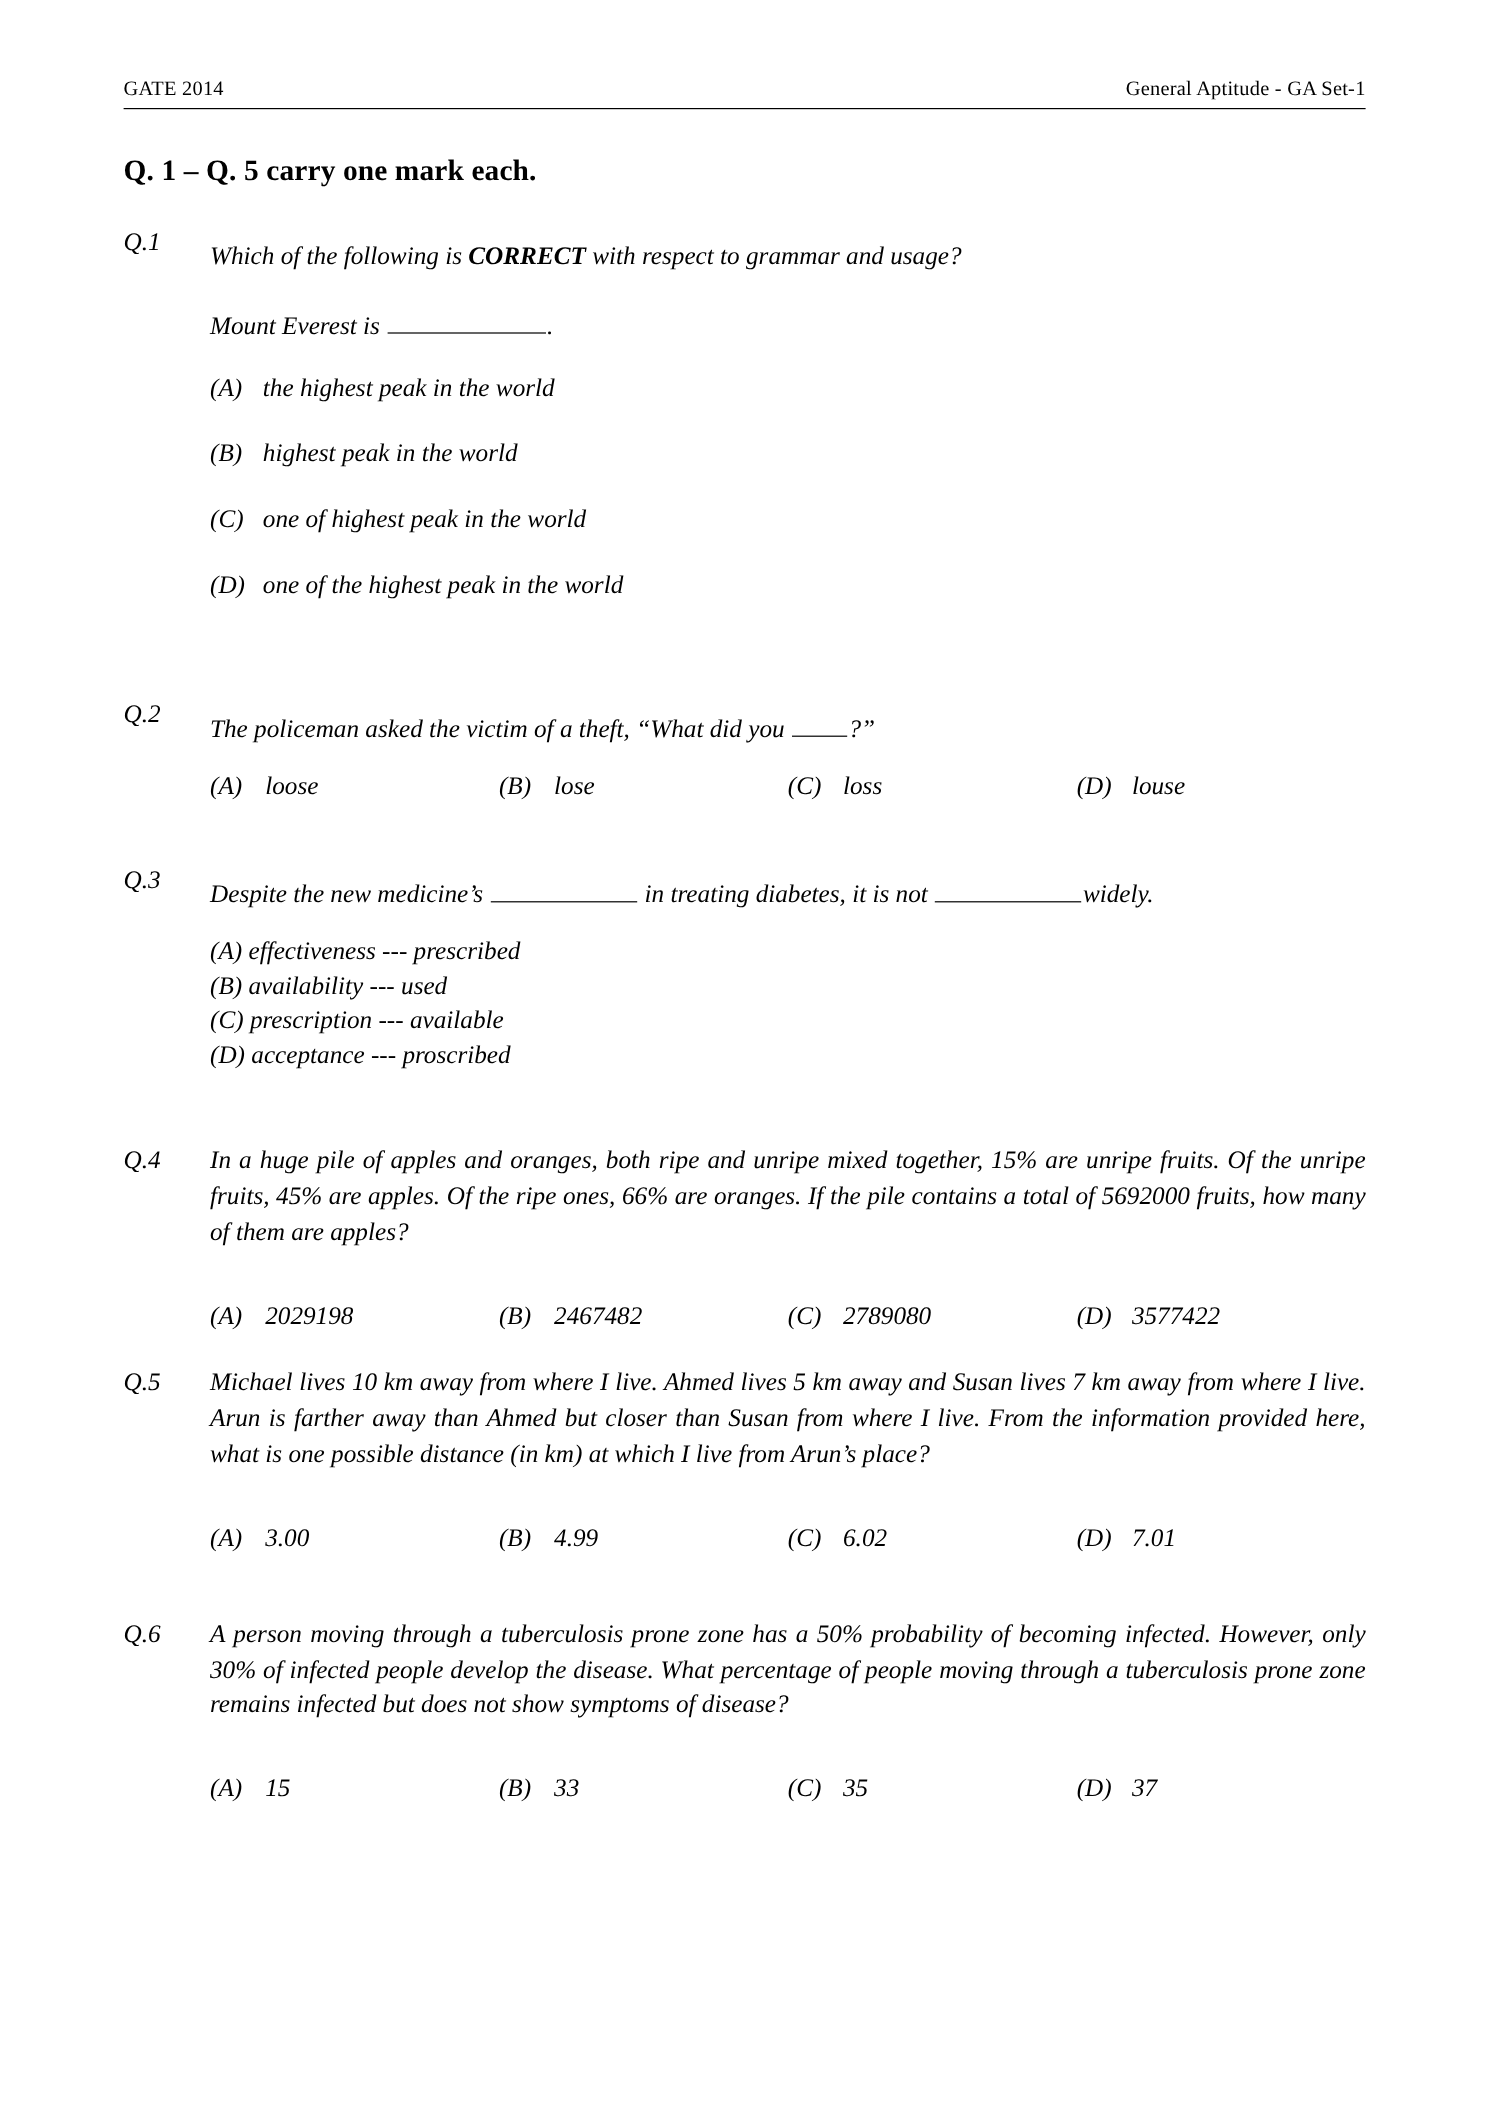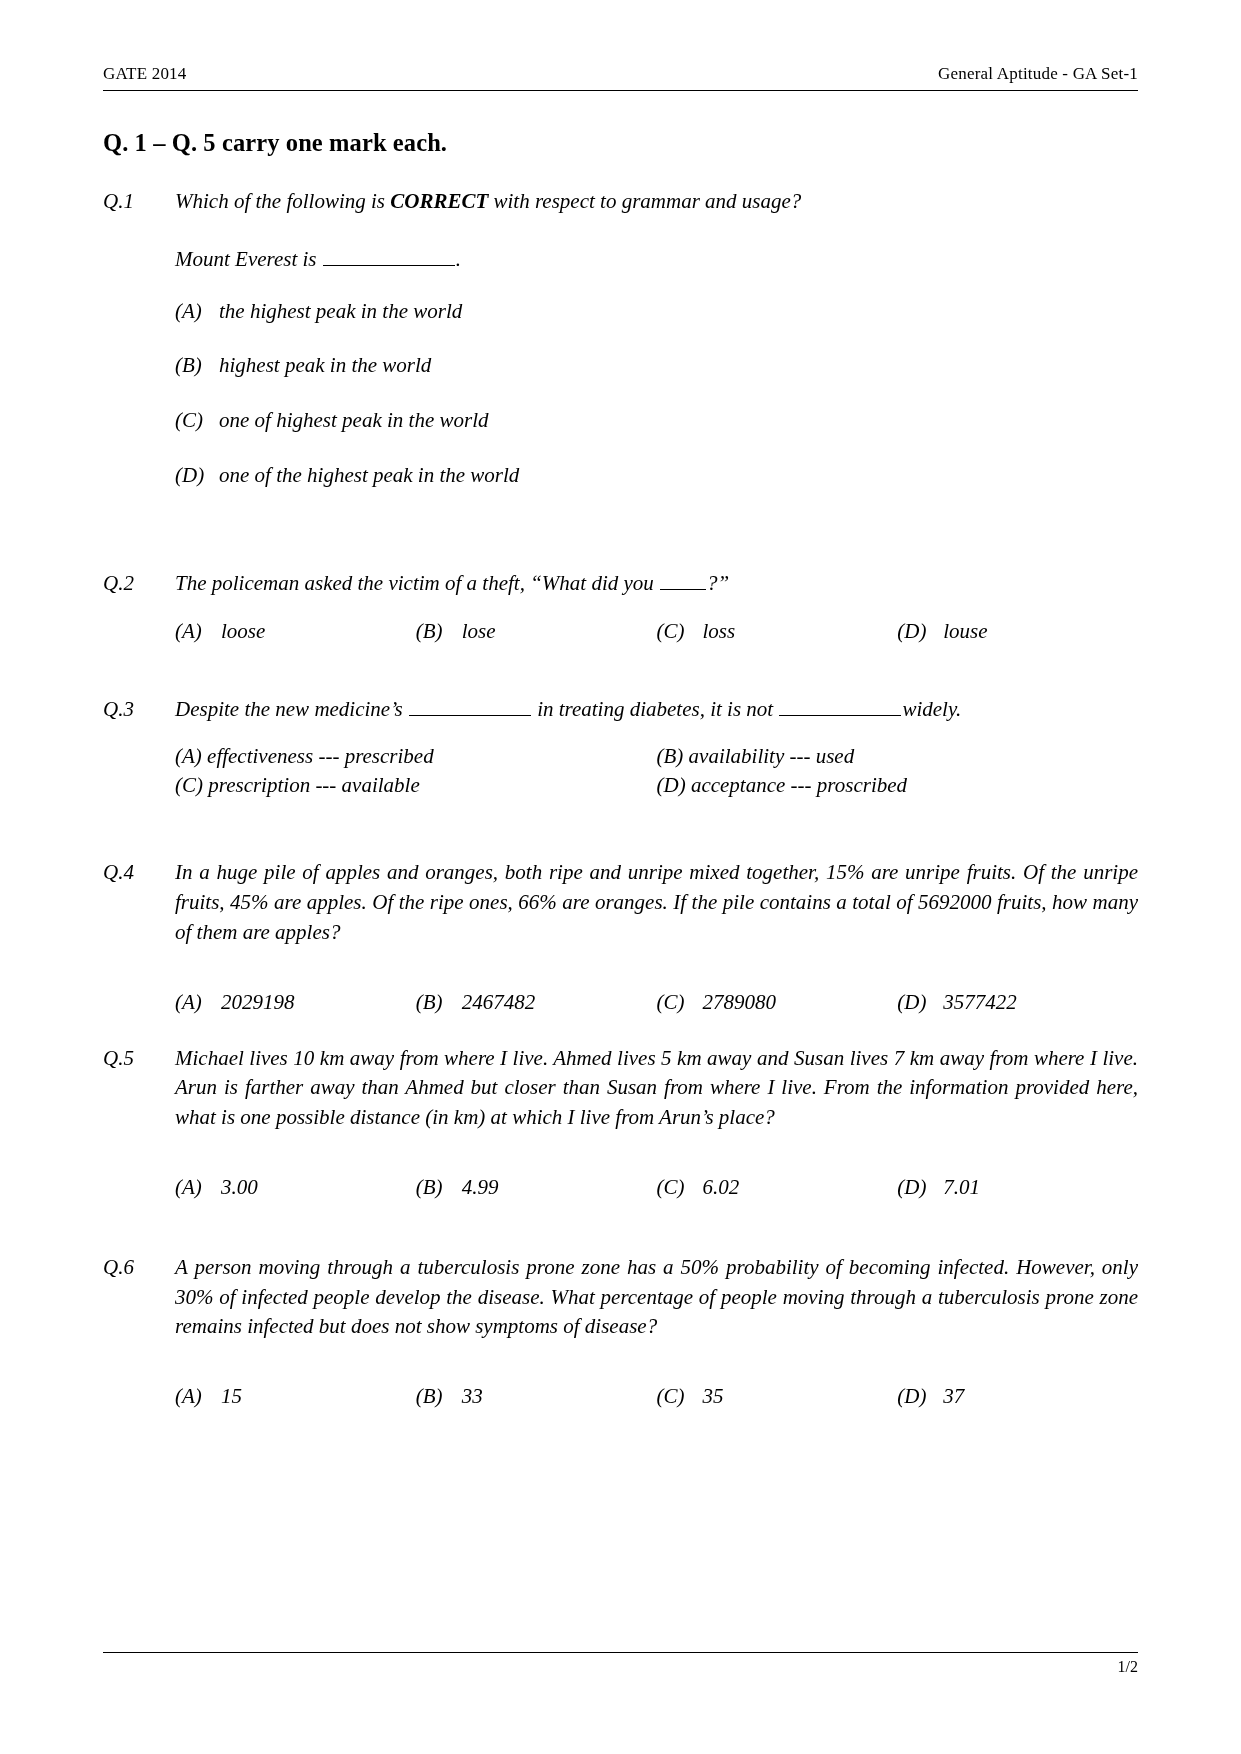--- a/index.html
+++ b/index.html
@@ -79,21 +79,21 @@
   }
   .q-body {
     flex: 1 1 auto;
     font-size: 21px;
     line-height: 1.42;
   }
   .q-stem {
     text-align: justify;
     text-justify: inter-word;
   }
-  .q-stem.nojust { text-align: left; }
+  .q-stem.nojust { text-align: left; margin-top: 12px; }
   b.strong { font-weight: bold; }
 
   .blank-line {
     display: inline-block;
     border-bottom: 1.4px solid #000;
     vertical-align: baseline;
     height: 0.95em;
     margin: 0 1px;
   }
   .bl-sm  { width: 46px; }
@@ -125,20 +125,21 @@
   }
   .opt-cell .opt-letter { width: 46px; flex: 0 0 46px; }
 
   
   .opts-two-col {
     margin-top: 18px;
   }
   .opts-two-col .two-col-row {
     display: flex;
     line-height: 1.38;
+    flex-direction: column;
   }
   .opts-two-col .two-col-cell {
     width: 50%;
   }
 </style>
 </head>
 <body>
 
 <div class="page">
 
@@ -297,17 +298,14 @@
           <div class="opt-cell">
             <span class="opt-letter">(D)</span>
             <span class="opt-text">37</span>
           </div>
         </div>
       </div>
     </div>
 
   </div>
 
-  <div class="page-footer">
-    <span>1/2</span>
-  </div>
 
 </div>
 
 </body></html>

